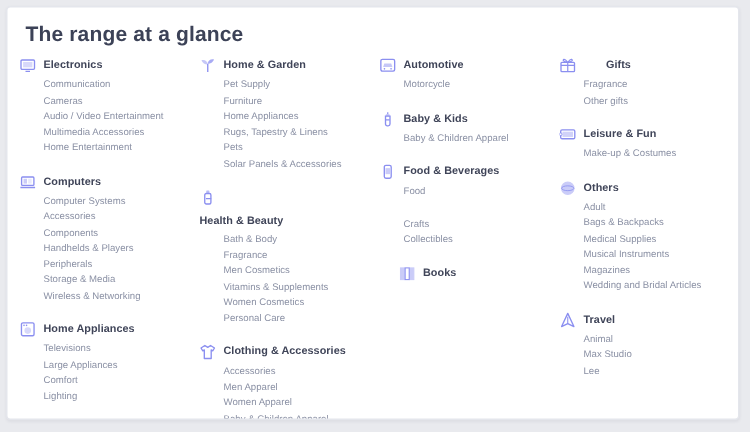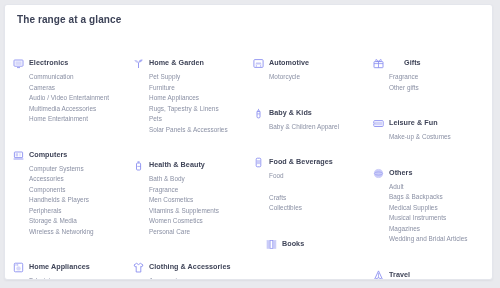--- a/index.html
+++ b/index.html
@@ -24,21 +24,21 @@
     width: 489px;
     height: 276px;
     background: #ffffff;
     border: 1px solid #e4e6ec;
     border-radius: 3px;
     box-shadow: 0 1px 2px rgba(30,35,60,0.06);
     overflow: hidden;
   }
 
   .page-title {
-    font-size: 10px;
+    font-size: 14px;
     font-weight: bold;
     color: #3c4257;
     letter-spacing: 0.1px;
     padding: 9px 0 0 12px;
   }
 
   .columns {
     display: flex;
     padding: 8px 8px 0 8px;
     align-items: flex-start;
@@ -52,21 +52,20 @@
 
   .group {
     margin-bottom: 11px;
   }
 
   .group-head {
     display: flex;
     align-items: flex-start;
     gap: 5px;
     margin-bottom: 3px;
-    margin-top: 25px;
   }
 
   .icon {
     flex: 0 0 11px;
     width: 11px;
     height: 11px;
     display: block;
     margin-top: 0px;
   }
   .icon svg { display: block; width: 11px; height: 11px; }
@@ -186,21 +185,21 @@
           <ul class="sub-list">
             <li class="sub-item">Pet Supply</li>
             <li class="sub-item">Furniture</li>
             <li class="sub-item">Home Appliances</li>
             <li class="sub-item">Rugs, Tapestry &amp; Linens</li>
             <li class="sub-item">Pets</li>
             <li class="sub-item">Solar Panels &amp; Accessories</li>
           </ul>
         </div>
         <div class="group">
-          <a class="group-head" href="#" style="text-decoration: none;">
+          <a class="group-head" href="#" style="text-decoration: none; flex-direction: column;">
             <span class="icon">
               <svg viewBox="0 0 11 11" xmlns="http://www.w3.org/2000/svg">
                 <rect x="3.5" y="3" width="4.1" height="7" rx="1" fill="none" stroke="#8b8ff0" stroke-width="0.9"></rect>
                 <rect x="4.5" y="1" width="2.1" height="2" rx="0.4" fill="#8b8ff0" opacity="0.6"></rect>
                 <path d="M4.3 6.4h3.5" stroke="#8b8ff0" stroke-width="0.7"></path>
               </svg>
             </span>
             <span class="group-title">Health &amp; Beauty</span>
           </a>
           <ul class="sub-list">

